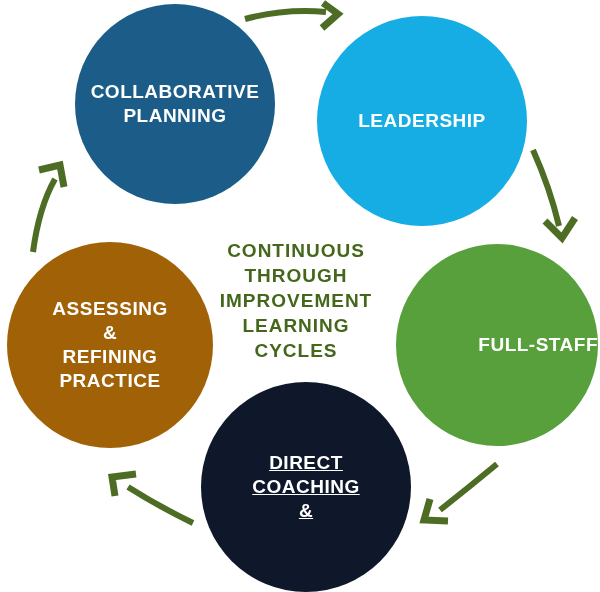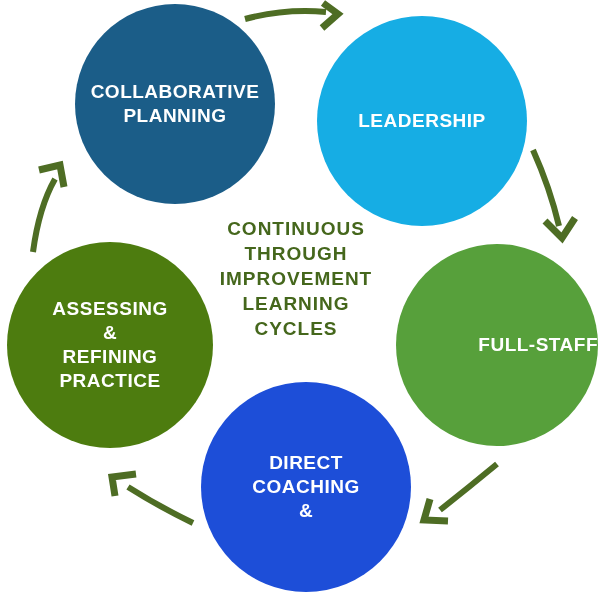--- a/index.html
+++ b/index.html
@@ -13,21 +13,21 @@
     text-align:center;font-weight:bold;
     font-size:19px;line-height:24px;letter-spacing:0.5px;
   }
   .circle span{display:block;}
   .c1{left:75px;top:4px;width:200px;height:200px;}
   .c2{left:317px;top:16px;width:210px;height:210px;}
   .c3{left:396px;top:244px;width:202px;height:202px;align-items:flex-end;}
   .c4{left:201px;top:382px;width:210px;height:210px;}
   .c5{left:7px;top:242px;width:206px;height:206px;}
   .center-text{
-    position:absolute;left:196px;top:216px;width:200px;
+    position:absolute;left:196px;top:238px;width:200px;
     text-align:center;font-weight:bold;font-size:19px;line-height:25px;
     letter-spacing:1px;
   }
   .center-text span{display:block;}
   .arrow-layer{position:absolute;left:0;top:0;pointer-events:none;}
   .arrow-layer path{fill:none;stroke-linecap:butt;stroke-linejoin:miter;}
   .shaft{stroke-width:6px;}
   .head{stroke-width:7px;}
 </style>
 </head>
@@ -66,27 +66,27 @@
   </div>
 
   <div class="circle c2" style="background-color: rgb(22, 173, 228); color: rgb(255, 255, 255);">
     <span>LEADERSHIP</span>
   </div>
 
   <div class="circle c3" style="background-color: rgb(87, 160, 59); color: rgb(255, 255, 255);">
     <span>FULL-STAFF</span>
   </div>
 
-  <div class="circle c4" style="background-color: #1d4ed8; color: rgb(255, 255, 255);">
+  <div class="circle c4" style="background-color: #0f172a; color: rgb(255, 255, 255); text-decoration: underline;">
     <span>DIRECT</span>
     <span>COACHING</span>
     <span>&amp;</span>
   </div>
 
-  <div class="circle c5" style="background-color: #4d7c0f; color: rgb(255, 255, 255);">
+  <div class="circle c5" style="background-color: #a16207; color: rgb(255, 255, 255);">
     <span>ASSESSING</span>
     <span>&amp;</span>
     <span>REFINING</span>
     <span>PRACTICE</span>
   </div>
 
   <div class="center-text" style="color: rgb(69, 103, 28);">
     <span>CONTINUOUS</span>
     <span>THROUGH</span>
     <span>IMPROVEMENT</span>

